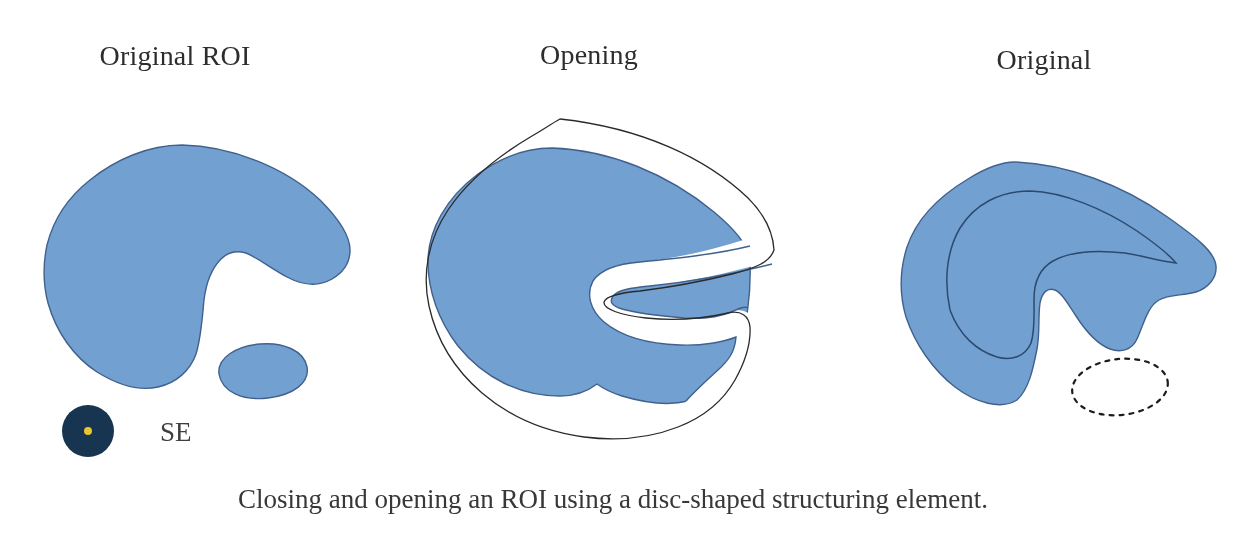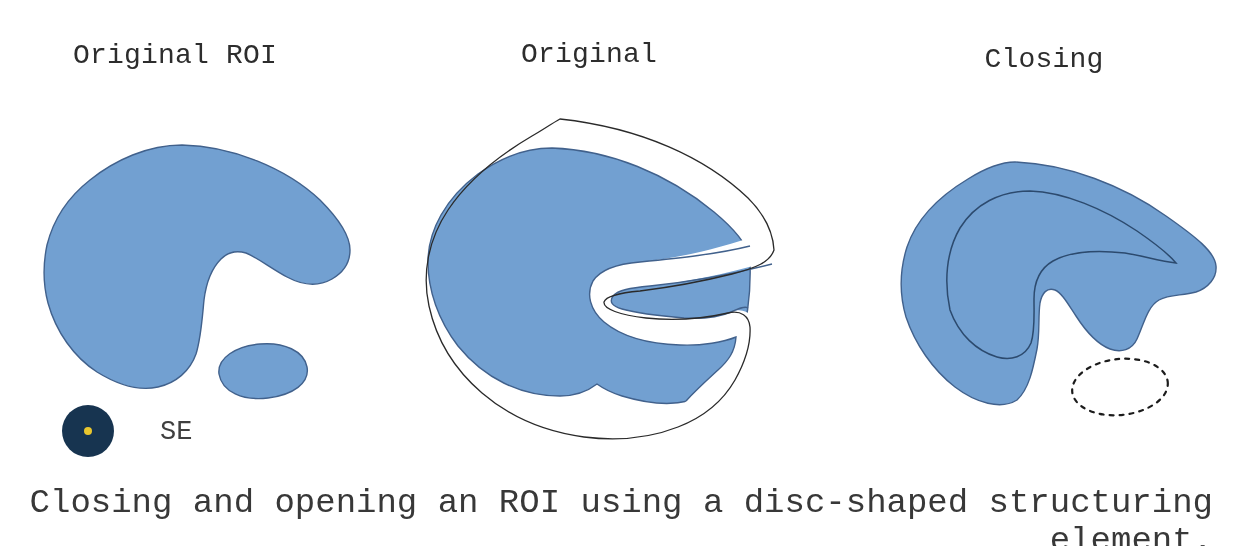--- a/index.html
+++ b/index.html
@@ -1,41 +1,41 @@
 <!DOCTYPE html>
 <html style="--roi_fill: #72a0d1; --roi_stroke: #41618c; --outline_color: #2a2a2a; --inner_contour: #2c4a6e; --ghost_outline: #1c1c1c; --se_fill: #173450; --se_dot: #e9c62e; --title_text: #2d2d2d; --label_text: #3f3f3f; --caption_text: #383838;"><head>
 <meta charset="utf-8">
 <style>
   html,body{margin:0;padding:0;background:#ffffff;}
   .stage{
     position:relative;
     width:1245px;height:546px;
     background:#ffffff;
-    font-family:Liberation Mono, monospace;
+    font-family:Liberation Serif, serif;
     overflow:hidden;
   }
   .stage svg{position:absolute;left:0;top:0;}
   .panel-title{
     position:absolute;
     font-size:28px;
     color:var(--title_text);
     text-align:center;
     letter-spacing:.2px;
     white-space:nowrap;
   }
   #title-original{left:50px;top:40px;width:250px;}
   #title-closing{left:464px;top:39px;width:250px;}
   #title-opening{left:919px;top:44px;width:250px;}
   .se-label{
     position:absolute;left:146px;top:417px;
     font-size:27px;color:var(--label_text);margin-left:14px;
   }
   .caption{
     position:absolute;left:13px;top:484px;width:1200px;
-    text-align:right;font-size:34px;color:var(--caption_text);
+    text-align:center;font-size:27px;color:var(--caption_text);
   }
   .roi{fill:var(--roi_fill);stroke:var(--roi_stroke);stroke-width:1.4;}
   .carve{fill:#ffffff;stroke:none;}
   .wall{fill:none;stroke:var(--roi_stroke);stroke-width:1.4;}
   .morph-outline{fill:none;stroke:var(--outline_color);stroke-width:1.3;}
   .inner-contour{fill:none;stroke:var(--inner_contour);stroke-width:1.5;}
   .ghost{fill:none;stroke:var(--ghost_outline);stroke-width:2.2;
          stroke-dasharray:4 6;stroke-linecap:round;}
   .se-disc{fill:var(--se_fill);stroke:none;}
   .se-dot{fill:var(--se_dot);stroke:none;}
@@ -166,20 +166,20 @@
            C 1039,269 1034,283 1034,299
            C 1034,316 1035,331 1031,343
            C 1025,357 1011,361 997,357
            C 977,351 959,335 950,310 Z"></path>
       <ellipse class="ghost" cx="1120" cy="387" rx="48" ry="28" transform="rotate(-6 1120 387)"></ellipse>
     </g>
   </svg>
 
   <div class="panel-title" id="title-original">Original ROI</div>
 
-  <div class="panel-title" id="title-closing">Original</div>
+  <div class="panel-title" id="title-closing">Opening</div>
 
-  <div class="panel-title" id="title-opening">Closing</div>
+  <div class="panel-title" id="title-opening">Original</div>
 
   <div class="se-label">SE</div>
 
   <div class="caption">Closing and opening an ROI using a disc-shaped structuring element.</div>
 </div>
 
 </body></html>

